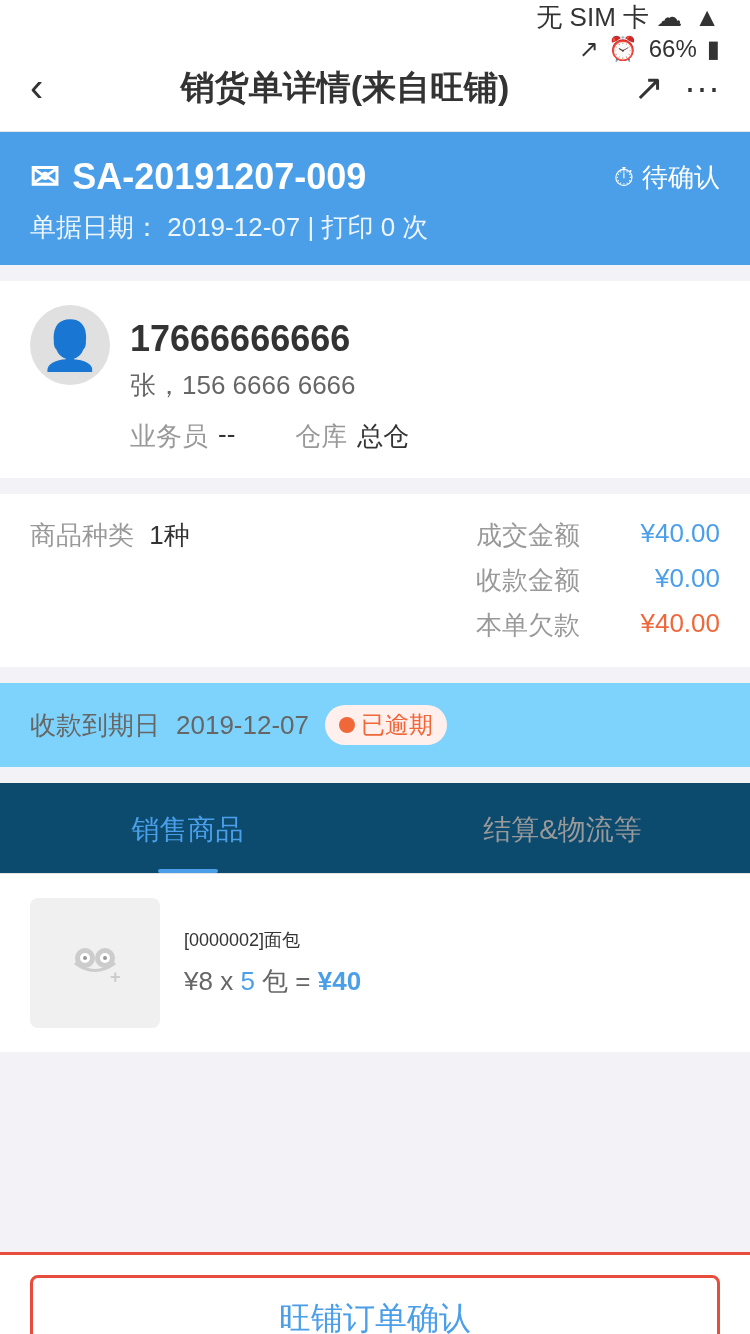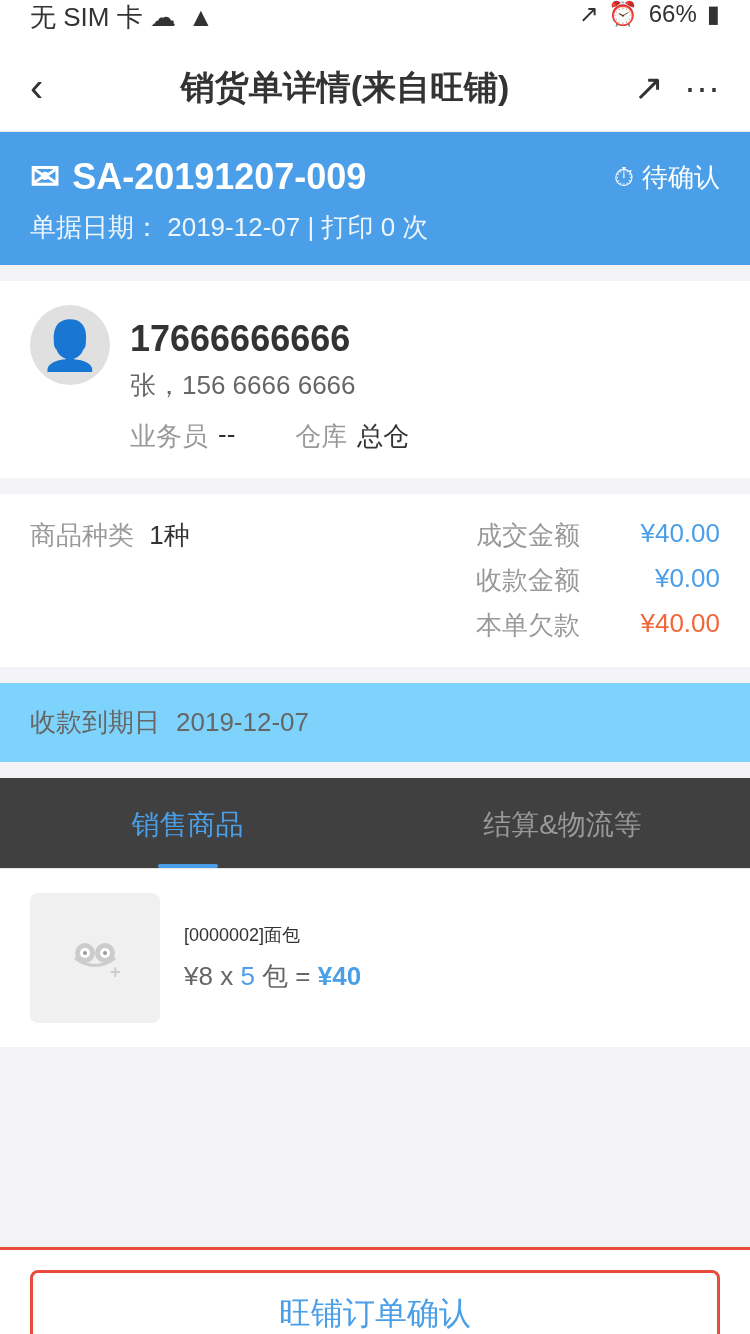--- a/index.html
+++ b/index.html
@@ -10,26 +10,27 @@
       font-family: -apple-system, "PingFang SC", "Helvetica Neue", Arial, sans-serif;
       background: #f2f2f7;
       font-size: 28px;
       color: #333;
     }
 
     
     .status-bar {
       display: flex;
       justify-content: space-between;
-      align-items: flex-start;
+      align-items: flex-end;
       padding: 0 30px;
       height: 44px;
       background: #fff;
       font-size: 26px;
       font-weight: 500;
+      flex-direction: column;
     }
     .status-bar-left { display: flex; align-items: center; gap: 12px; }
     .status-bar-center { font-size: 30px; font-weight: 600; }
     .status-bar-right { display: flex; align-items: center; gap: 10px; font-size: 24px; }
 
     
     .nav-bar {
       display: flex;
       align-items: center;
       justify-content: space-between;
@@ -198,21 +199,21 @@
     .overdue-dot {
       width: 16px;
       height: 16px;
       border-radius: 50%;
       background: #f0673a;
       display: inline-block;
     }
 
     
     .tabs-section {
-      background: #404040;
+      background: #0c4a6e;
       margin-top: 16px;
     }
     .tabs {
       display: flex;
       border-bottom: 1px solid #e5e5e5;
     }
     .tab {
       flex: 1;
       text-align: center;
       padding: 28px 0 24px;
@@ -376,20 +377,24 @@
     <div class="summary-row">
       <span class="summary-row-label">本单欠款</span>
       <span class="summary-row-value owed">¥40.00</span>
     </div>
   </div>
 </div>
 
 <div class="due-section">
   <span>收款到期日</span>
   <span>2019-12-07</span>
+  <span class="overdue-badge">
+    <span class="overdue-dot"></span>
+    <span>已逾期</span>
+  </span>
 </div>
 
 <div class="tabs-section">
   <div class="tabs">
     <div class="tab active">
       <span>销售商品</span>
     </div>
     <div class="tab">
       <span>结算&amp;物流等</span>
     </div>

